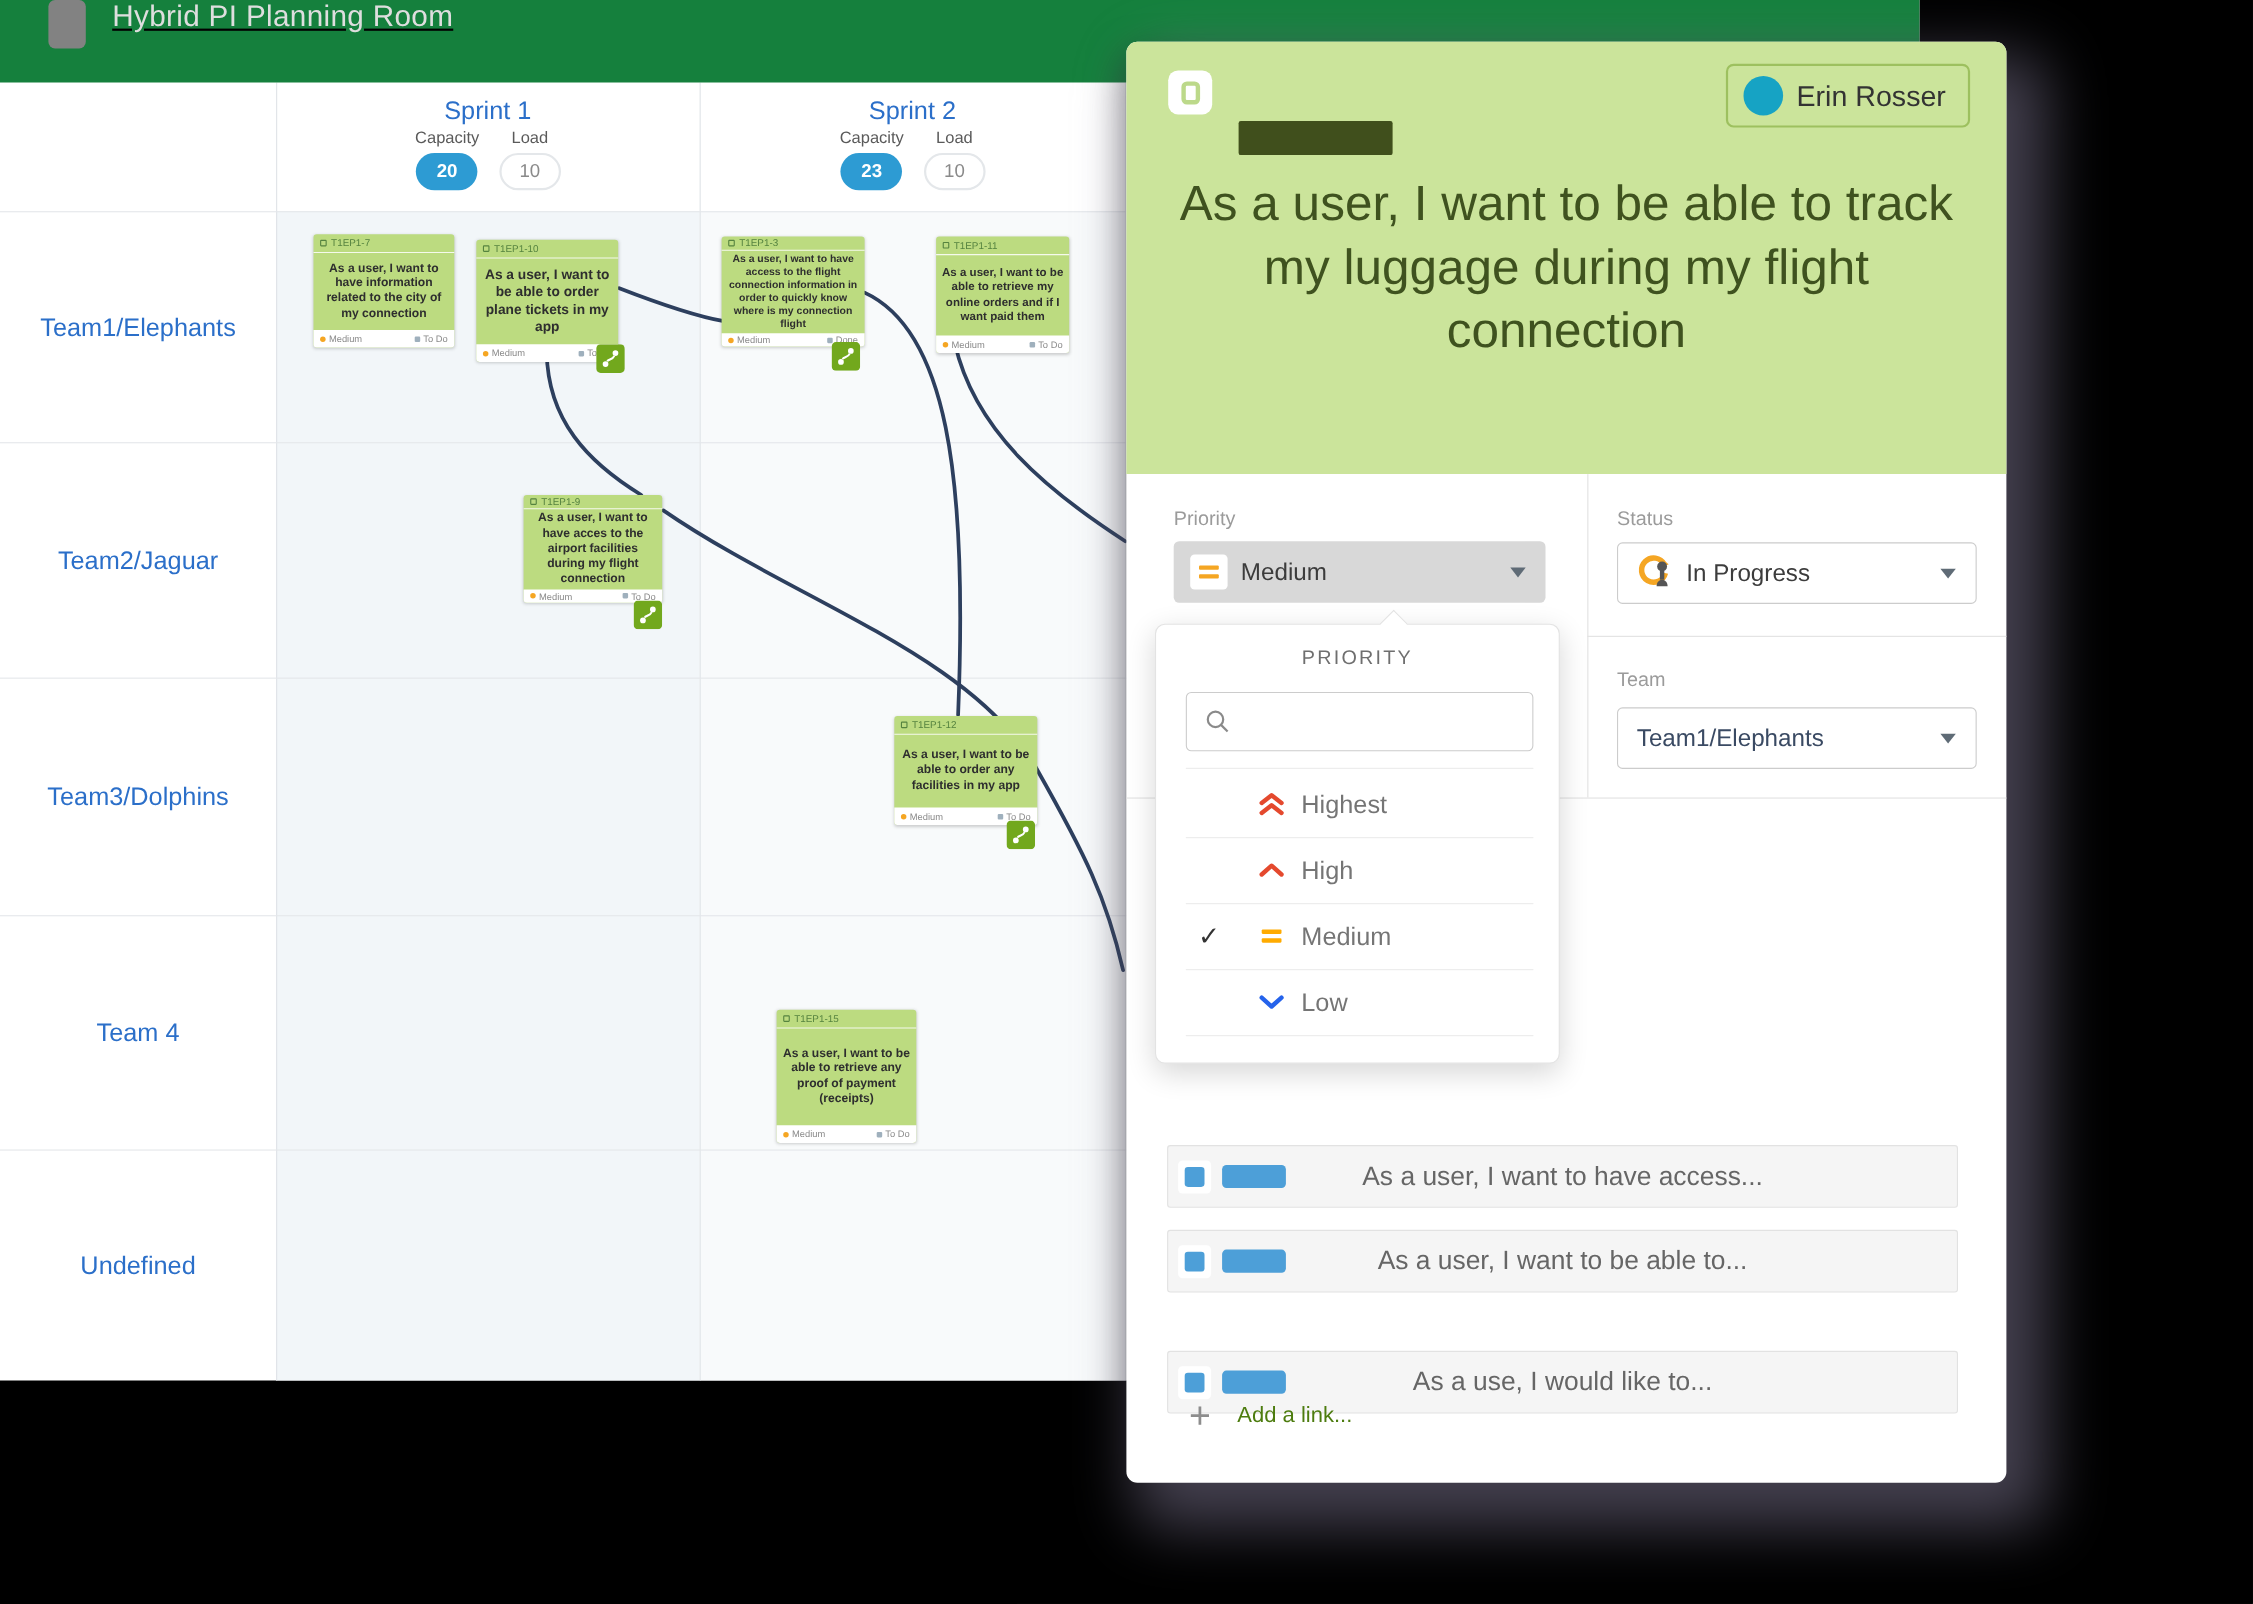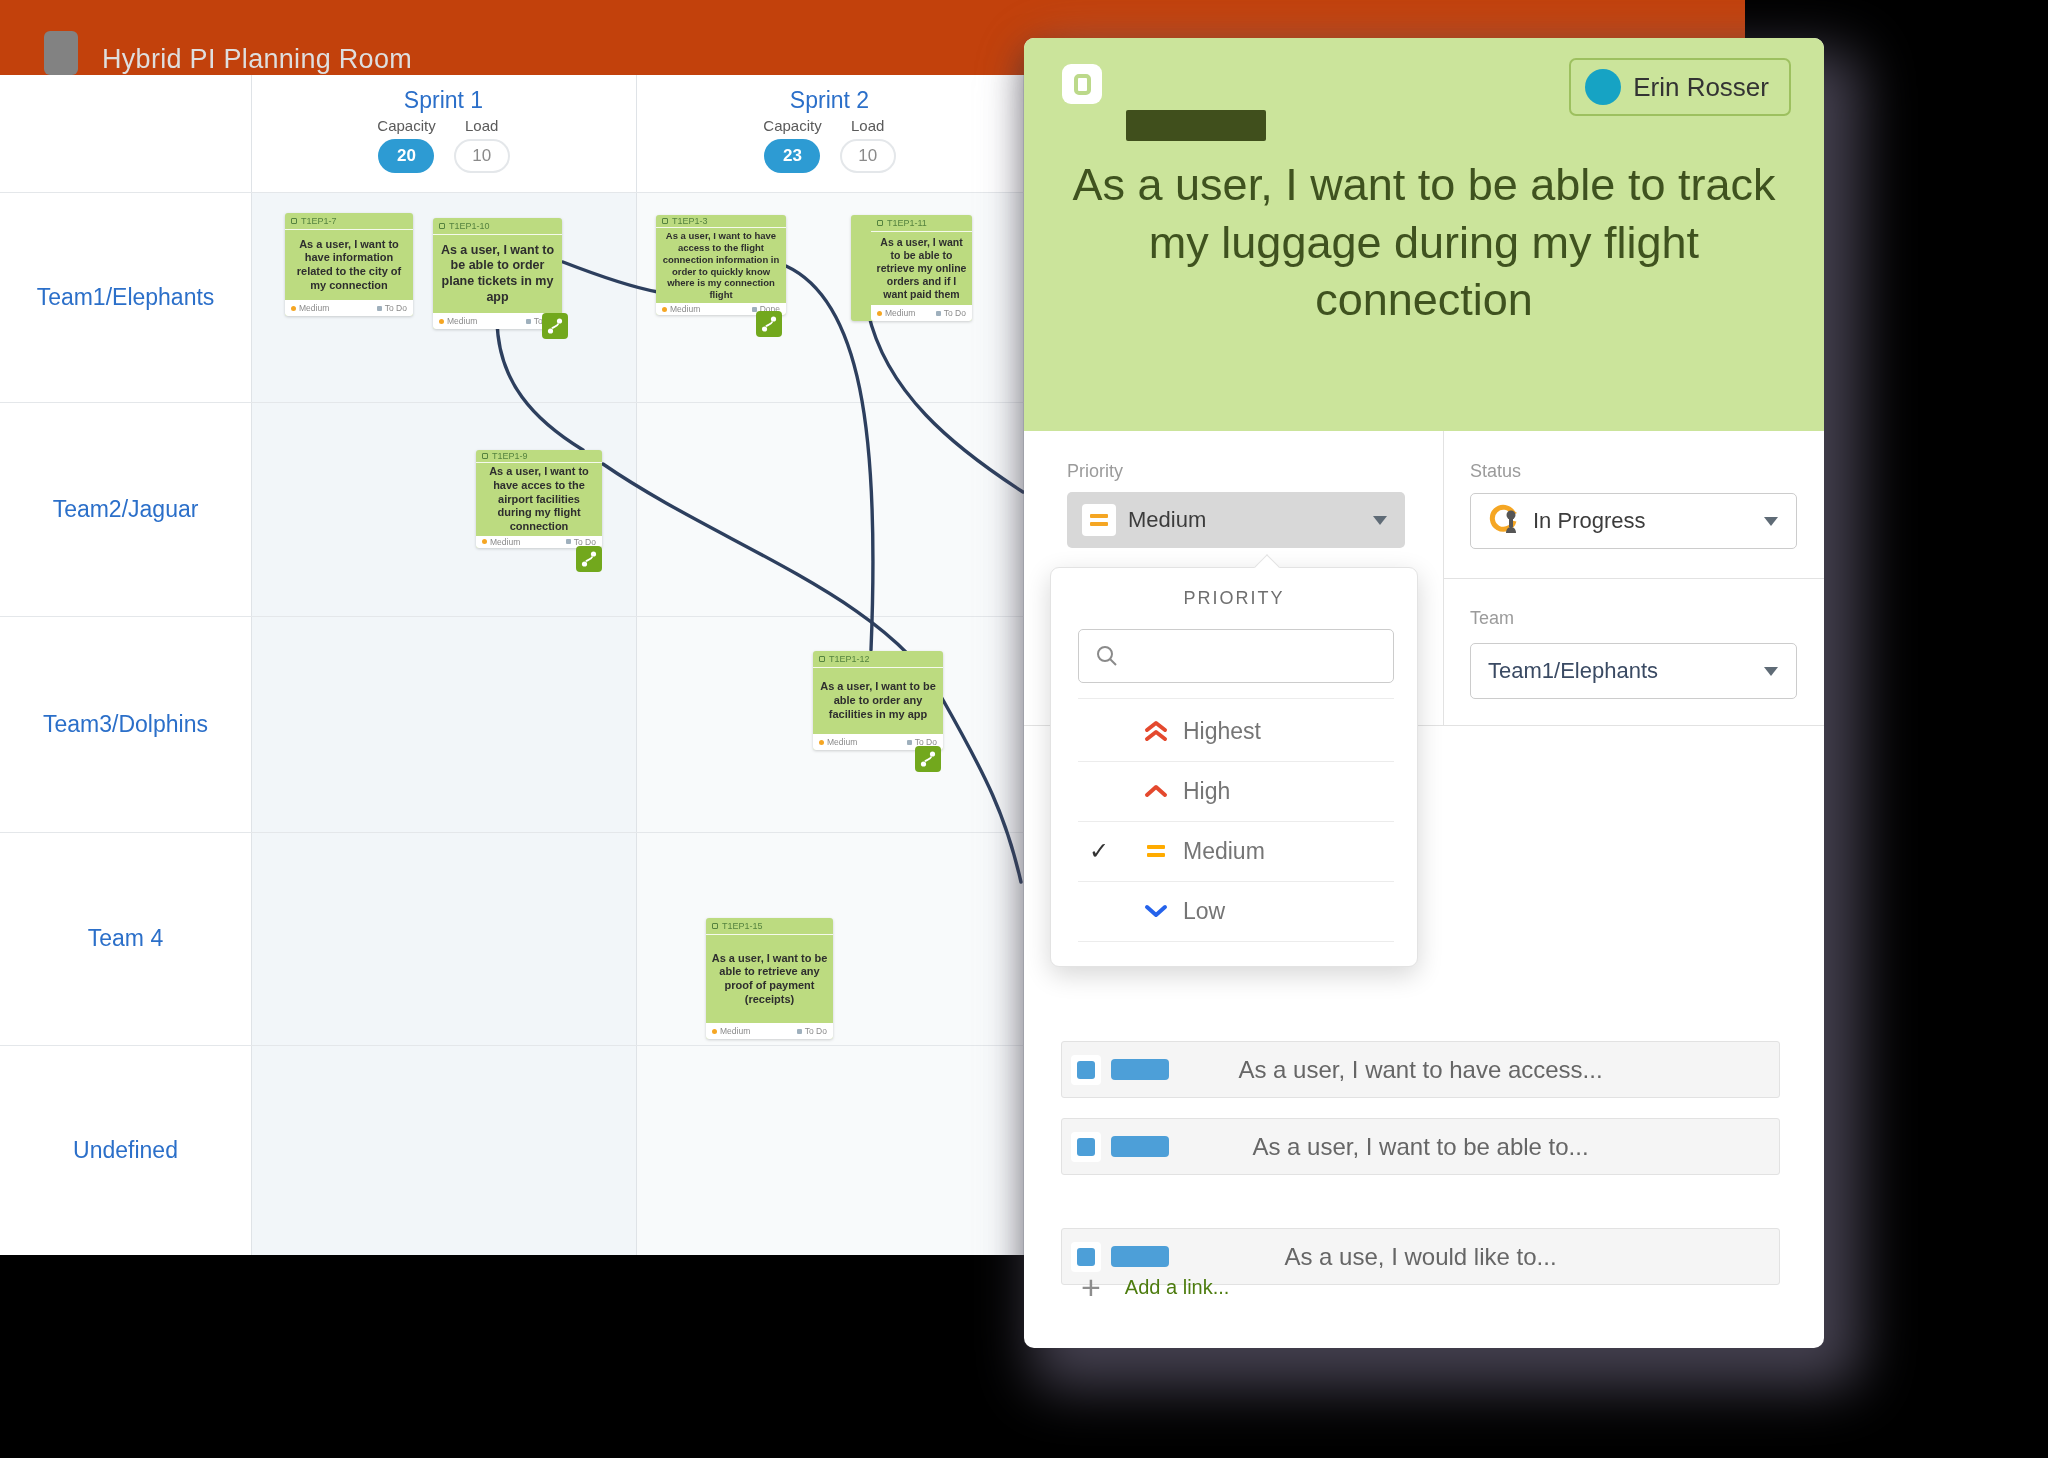--- a/index.html
+++ b/index.html
@@ -2,21 +2,21 @@
 <html><head>
 <meta charset="utf-8">
 <style>
   * { margin:0; padding:0; box-sizing:border-box; }
   html,body { background:#000; }
   body { font-family:"Liberation Sans", sans-serif; }
   #stage { position:relative; width:2048px; height:1458px; background:#000; overflow:hidden; }
 
   
   .app { position:absolute; left:0; top:0; width:1745px; height:1255px; background:#fff; }
-  .topbar { position:absolute; left:0; top:0; width:100%; height:75px; background:#c2410c; display:flex; align-items:flex-end; }
+  .topbar { position:absolute; left:0; top:0; width:100%; height:75px; background:#15803d; display:flex; align-items:flex-start;text-decoration:underline; }
   .topbar .appicon { width:34px; height:44px; background:#828282; border-radius:6px; margin-left:44px; }
   .topbar .apptitle { color:#dedede; font-size:27px; margin-left:24px; letter-spacing:.3px; }
   .top-action { position:absolute; left:1593px; top:13px; width:112px; height:46px; background:#2457e0; border-radius:5px; z-index:5; }
 
   
   .colfill { position:absolute; top:192px; height:1063px; z-index:0; }
   .vline { position:absolute; top:75px; height:1180px; width:1px; background:#dfe3e7; z-index:1; }
   .hline { position:absolute; left:0; width:1745px; height:1px; background:#e4e7ea; z-index:1; }
 
   .sprint-head { position:absolute; top:75px; height:117px; display:flex; flex-direction:column; align-items:center; z-index:2; }
@@ -216,21 +216,21 @@
         </span>
     </div>
     <svg class="link-ico" style="right:4px; bottom:-22px;" viewBox="0 0 26 26">
       <rect x="0" y="0" width="26" height="26" rx="4" fill="#72a81d"></rect>
       <circle cx="17.5" cy="8" r="2.6" fill="#fff"></circle>
         <circle cx="8.5" cy="18" r="2.6" fill="#fff"></circle>
       <path d="M 16.5 10.5 C 15 14, 11 13.5, 10 15.5" stroke="#fff" stroke-width="1.8" fill="none"></path>
     </svg>
   </div>
 
-  <div class="note" style="left:851px; top:215px; width:121px; height:106px;padding-left:20px;">
+  <div class="note" style="left:851px; top:215px; width:121px; height:106px;">
     <div class="note-head">
       <span class="note-id-ico"></span>
       <span class="note-id">T1EP1-11</span>
     </div>
     <div class="note-body" style="font-size:10.5px;">As a user, I want to be able to retrieve my online orders and if I want paid them</div>
     <div class="note-foot">
       <span class="pr">
           <span class="dot"></span>
           <span>Medium</span>
         </span>

